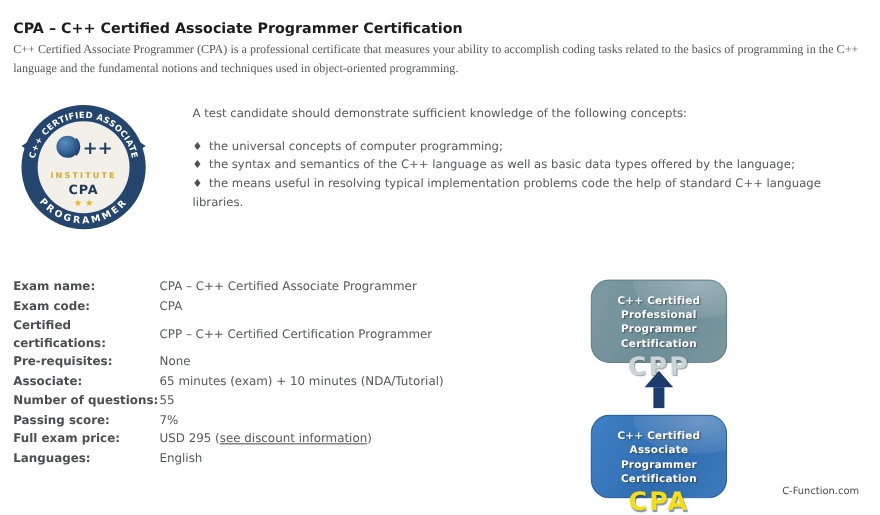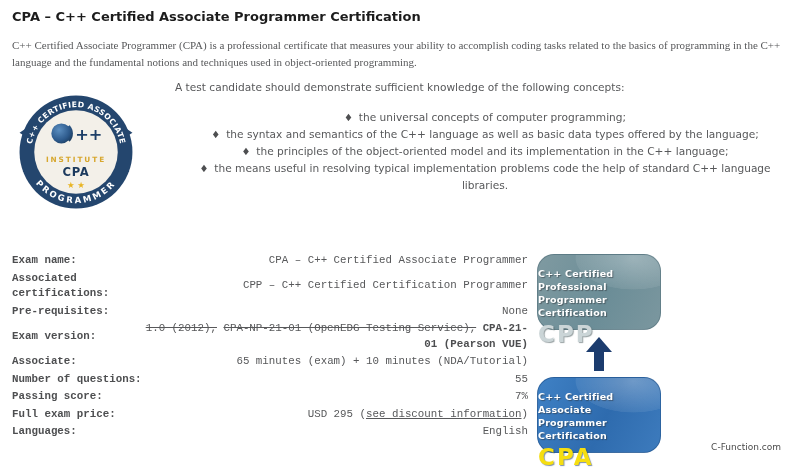--- a/index.html
+++ b/index.html
@@ -1,50 +1,50 @@
 <!DOCTYPE html>
 <html><head>
 <meta charset="utf-8">
 <style>
   * { margin:0; padding:0; box-sizing:border-box; }
   html,body { width:800px; height:468px; background:#ffffff; overflow:hidden;
               font-family:"DejaVu Sans","Liberation Sans",sans-serif; }
   .page { position:relative; width:800px; height:468px; background:#fff; }
 
   
-  .page-title { position:absolute; left:12px; top:9px; font-size:13px; font-weight:bold;
+  .page-title { position:absolute; left:12px; top:19px; font-size:13px; font-weight:bold;
                 color:#1c1c1c; }
   .intro-par  { position:absolute; left:12px; top:37px; width:782px; font-size:11px;
                 line-height:17px; color:#57585a;font-family:Liberation Serif, serif; }
 
   
   .logo-wrap { position:absolute; left:18px; top:94px; width:116px; height:116px; }
 
   
-  .concepts { position:absolute; left:175px; top:80px; width:620px; color:#57585a;
+  .concepts { position:absolute; left:175px; top:96px; width:620px; color:#57585a;
               font-size:10.6px; }
   .concepts-intro { line-height:15px; margin-bottom:14px; }
   .concepts-list  { list-style:none; }
-  .concepts-list li { line-height:17px;text-align:center; }
+  .concepts-list li { line-height:17px; }
   .diamond { margin-right:6px; font-size:10px; color:#4e4f51; }
 
   
   .exam-table { position:absolute; left:12px; top:252px; width:516px; display:table; }
-  .trow   { display:table-row;font-family:Liberation Mono, monospace; }
+  .trow   { display:table-row; }
   .tlabel { display:table-cell; width:133px; font-weight:bold; color:#4d4e50;
             font-size:10.8px; line-height:15.5px; padding:1px 0; vertical-align:middle; }
   .tvalue { display:table-cell; color:#57585a; font-size:10.8px; line-height:15.5px;
-            padding:1px 0; vertical-align:middle;text-align:right; }
+            padding:1px 0; vertical-align:middle; }
   .struck { text-decoration:line-through; }
   .bold-val { font-weight:bold; color:#4d4e50; }
   .dlink { color:#57585a; text-decoration:underline; cursor:pointer; }
 
   
   .diagram { position:absolute; left:537px; top:254px; width:124px; }
-  .cert-badge { width:124px; height:76px; border-radius:17px; 
+  .cert-badge { width:124px; height:76px; border-radius:17px; text-align:center;
                 padding-top:12px; }
   .cert-badge.cpp { background:
       radial-gradient(95px 52px at 78% 4%, rgba(255,255,255,0.32), rgba(255,255,255,0.08) 60%, rgba(255,255,255,0) 61%),
       linear-gradient(115deg,#7f9aa1 0%,#6b8d97 55%,#7b979f 100%);
       border:1px solid rgba(70,100,110,0.45); }
   .cert-badge.cpa { background:
       radial-gradient(95px 52px at 78% 4%, rgba(255,255,255,0.30), rgba(255,255,255,0.08) 60%, rgba(255,255,255,0) 61%),
       linear-gradient(115deg,#3f81c5 0%,#2e6bae 55%,#3d7bbd 100%);
       border:1px solid rgba(30,75,130,0.5); margin-top:5px; }
   .bline { font-size:9.5px; font-weight:bold; color:#ffffff; line-height:13px;
@@ -103,41 +103,40 @@
       <text x="75" y="106" font-size="15" font-weight="bold" fill="#1c3a5e" letter-spacing="1" text-anchor="middle">CPA</text>
       <text x="75" y="121" font-size="11" fill="#e8b422" text-anchor="middle">★ ★</text>
     </svg>
   </div>
 
   <div class="concepts">
     <p class="concepts-intro">A test candidate should demonstrate sufficient knowledge of the following concepts:</p>
     <ul class="concepts-list">
       <li><span class="diamond">♦</span><span>the universal concepts of computer programming;</span></li>
       <li><span class="diamond">♦</span><span>the syntax and semantics of the C++ language as well as basic data types offered by the language;</span></li>
-      <li><span class="diamond">♦</span><span>the principles of the object-oriented model and its implementation in the C++ language;</span></li>
       <li><span class="diamond">♦</span><span>the means useful in resolving typical implementation problems code the help of standard C++ language libraries.</span></li>
     </ul>
   </div>
 
   <div class="exam-table">
     <div class="trow">
       <div class="tlabel">Exam name:</div>
       <div class="tvalue">CPA – C++ Certified Associate Programmer</div>
     </div>
     <div class="trow">
-      <div class="tlabel">Associated certifications:</div>
+      <div class="tlabel">Exam code:</div>
+      <div class="tvalue">CPA</div>
+    </div>
+    <div class="trow">
+      <div class="tlabel">Certified certifications:</div>
       <div class="tvalue">CPP – C++ Certified Certification Programmer</div>
     </div>
     <div class="trow">
       <div class="tlabel">Pre-requisites:</div>
       <div class="tvalue">None</div>
-    </div>
-    <div class="trow">
-      <div class="tlabel">Exam version:</div>
-      <div class="tvalue"><span class="struck">1.0 (2012),</span> <span class="struck">CPA-NP-21-01 (OpenEDG Testing Service),</span> <span class="bold-val">CPA-21-01 (Pearson VUE)</span></div>
     </div>
     <div class="trow">
       <div class="tlabel">Associate:</div>
       <div class="tvalue">65 minutes (exam) + 10 minutes (NDA/Tutorial)</div>
     </div>
     <div class="trow">
       <div class="tlabel">Number of questions:</div>
       <div class="tvalue">55</div>
     </div>
     <div class="trow">

